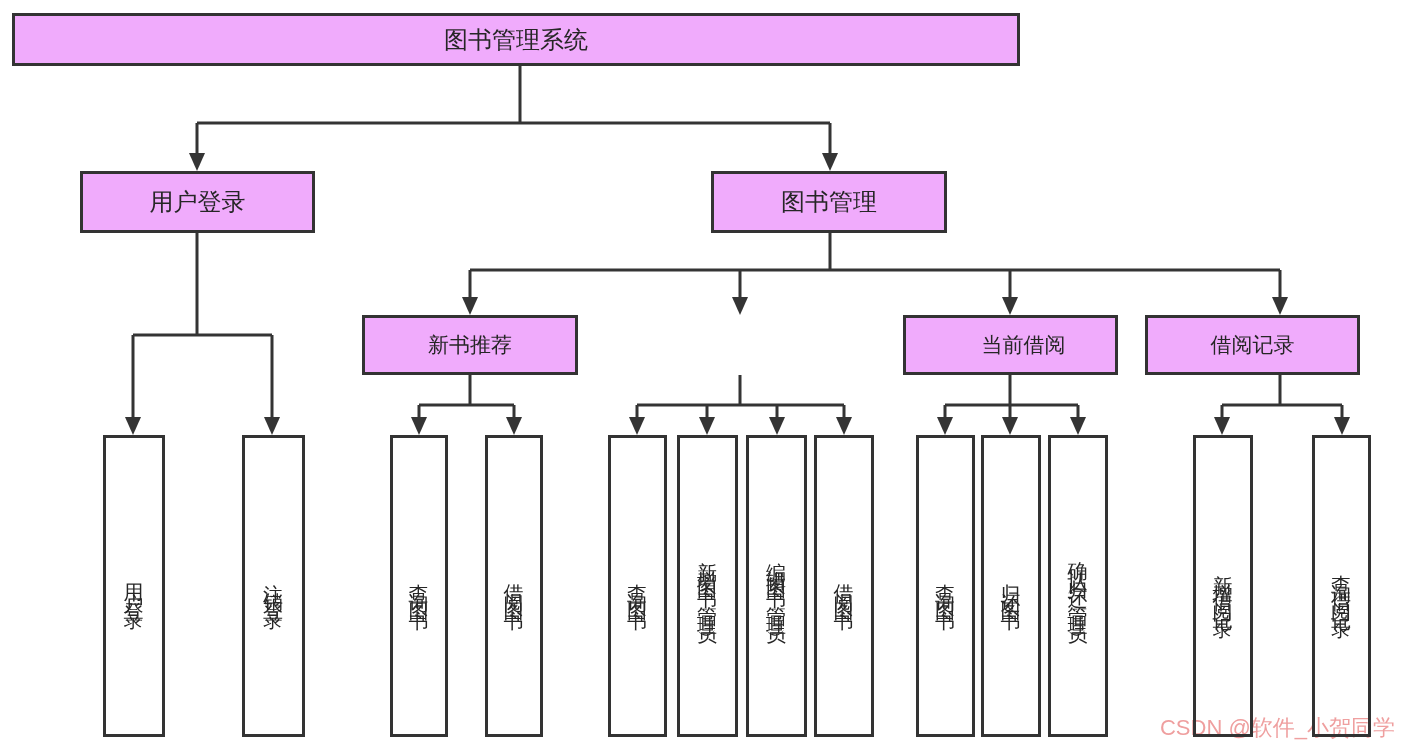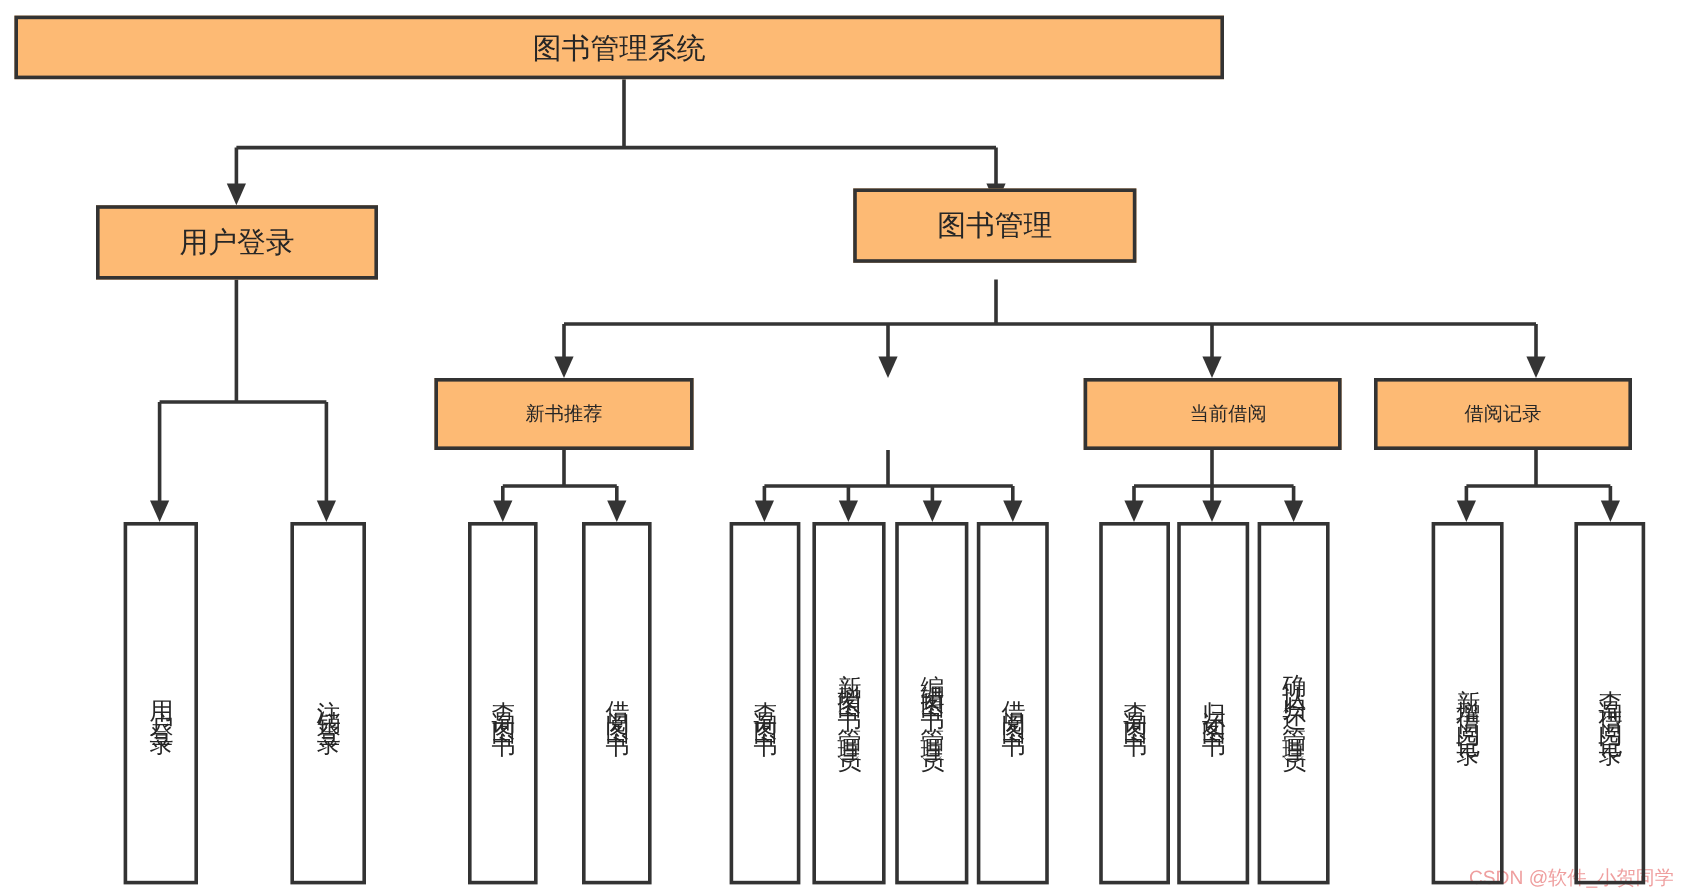--- a/index.html
+++ b/index.html
@@ -4,29 +4,29 @@
 <style>
   html,body{margin:0;padding:0;background:#ffffff;}
   body{font-family:"Liberation Sans","DejaVu Sans",sans-serif;}
   .canvas{position:relative;width:1405px;height:747px;background:#ffffff;overflow:hidden;}
   .connectors{position:absolute;left:0;top:0;z-index:1;}
   .connectors path{fill:none;stroke:#343434;stroke-width:3;}
   .connectors polygon{fill:#343434;stroke:none;}
   .box{position:absolute;box-sizing:border-box;border:3px solid #333333;
        display:flex;align-items:center;justify-content:center;
        color:#262626;z-index:3;}
-  .h-box{background:#fdba74;}
+  .h-box{background:#f0abfc;}
   .v-box{background:transparent;}
   .root-box{font-size:24px;}
   .l2-box{font-size:24px;}
-  .l3-box{font-size:16px;}
+  .l3-box{font-size:21px;}
   .v-box .label{writing-mode:vertical-rl;text-orientation:mixed;
                 font-size:20px;letter-spacing:9px;line-height:1;}
   .watermark{position:absolute;right:10px;bottom:4px;z-index:2;
-             font-size:16px;color:#ef9f9f;white-space:nowrap;}
+             font-size:22px;color:#ef9f9f;white-space:nowrap;}
 </style>
 </head>
 <body>
 
 <div class="canvas">
 
   <svg class="connectors" width="1405" height="747" viewBox="0 0 1405 747">
     <g>
       <path d="M520 66 V123 M197 123 H830 M197 123 V156 M830 123 V156"></path>
       <polygon points="189,153 205,153 197,171"></polygon>
@@ -71,21 +71,21 @@
 
   <div class="watermark">CSDN @软件_小贺同学</div>
 
   <div class="box h-box root-box" style="left:12px;top:13px;width:1008px;height:53px;">
     <span class="label">图书管理系统</span>
   </div>
 
   <div class="box h-box l2-box" style="left:80px;top:171px;width:235px;height:62px;">
     <span class="label">用户登录</span>
   </div>
-  <div class="box h-box l2-box" style="left:711px;top:157px;width:236px;height:62px;text-align:right;">
+  <div class="box h-box l2-box" style="left:711px;top:171px;width:236px;height:62px;text-align:right;">
     <span class="label">图书管理</span>
   </div>
 
   <div class="box h-box l3-box" style="left:362px;top:315px;width:216px;height:60px;">
     <span class="label">新书推荐</span>
   </div>
   <div class="box h-box l3-box" style="left:903px;top:315px;width:215px;height:60px;padding-left:26px;">
     <span class="label">当前借阅</span>
   </div>
   <div class="box h-box l3-box" style="left:1145px;top:315px;width:215px;height:60px;">

